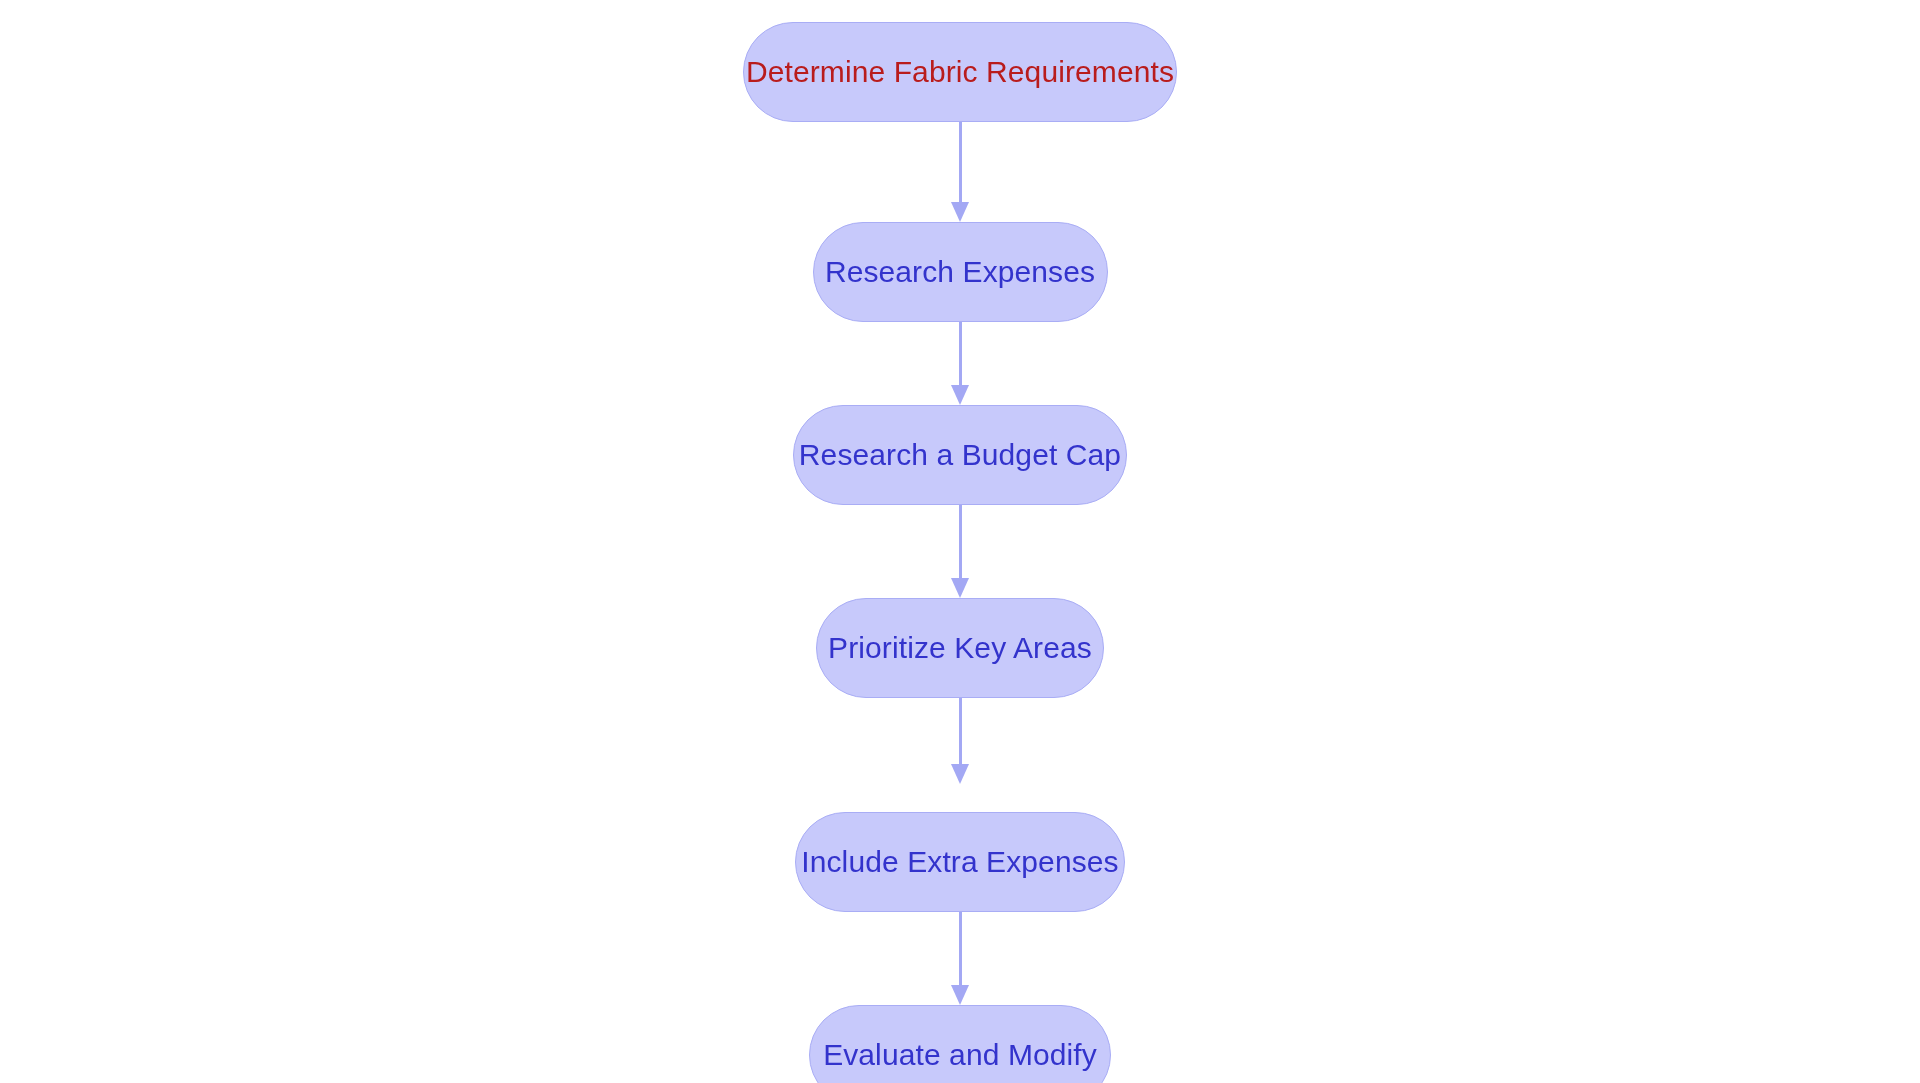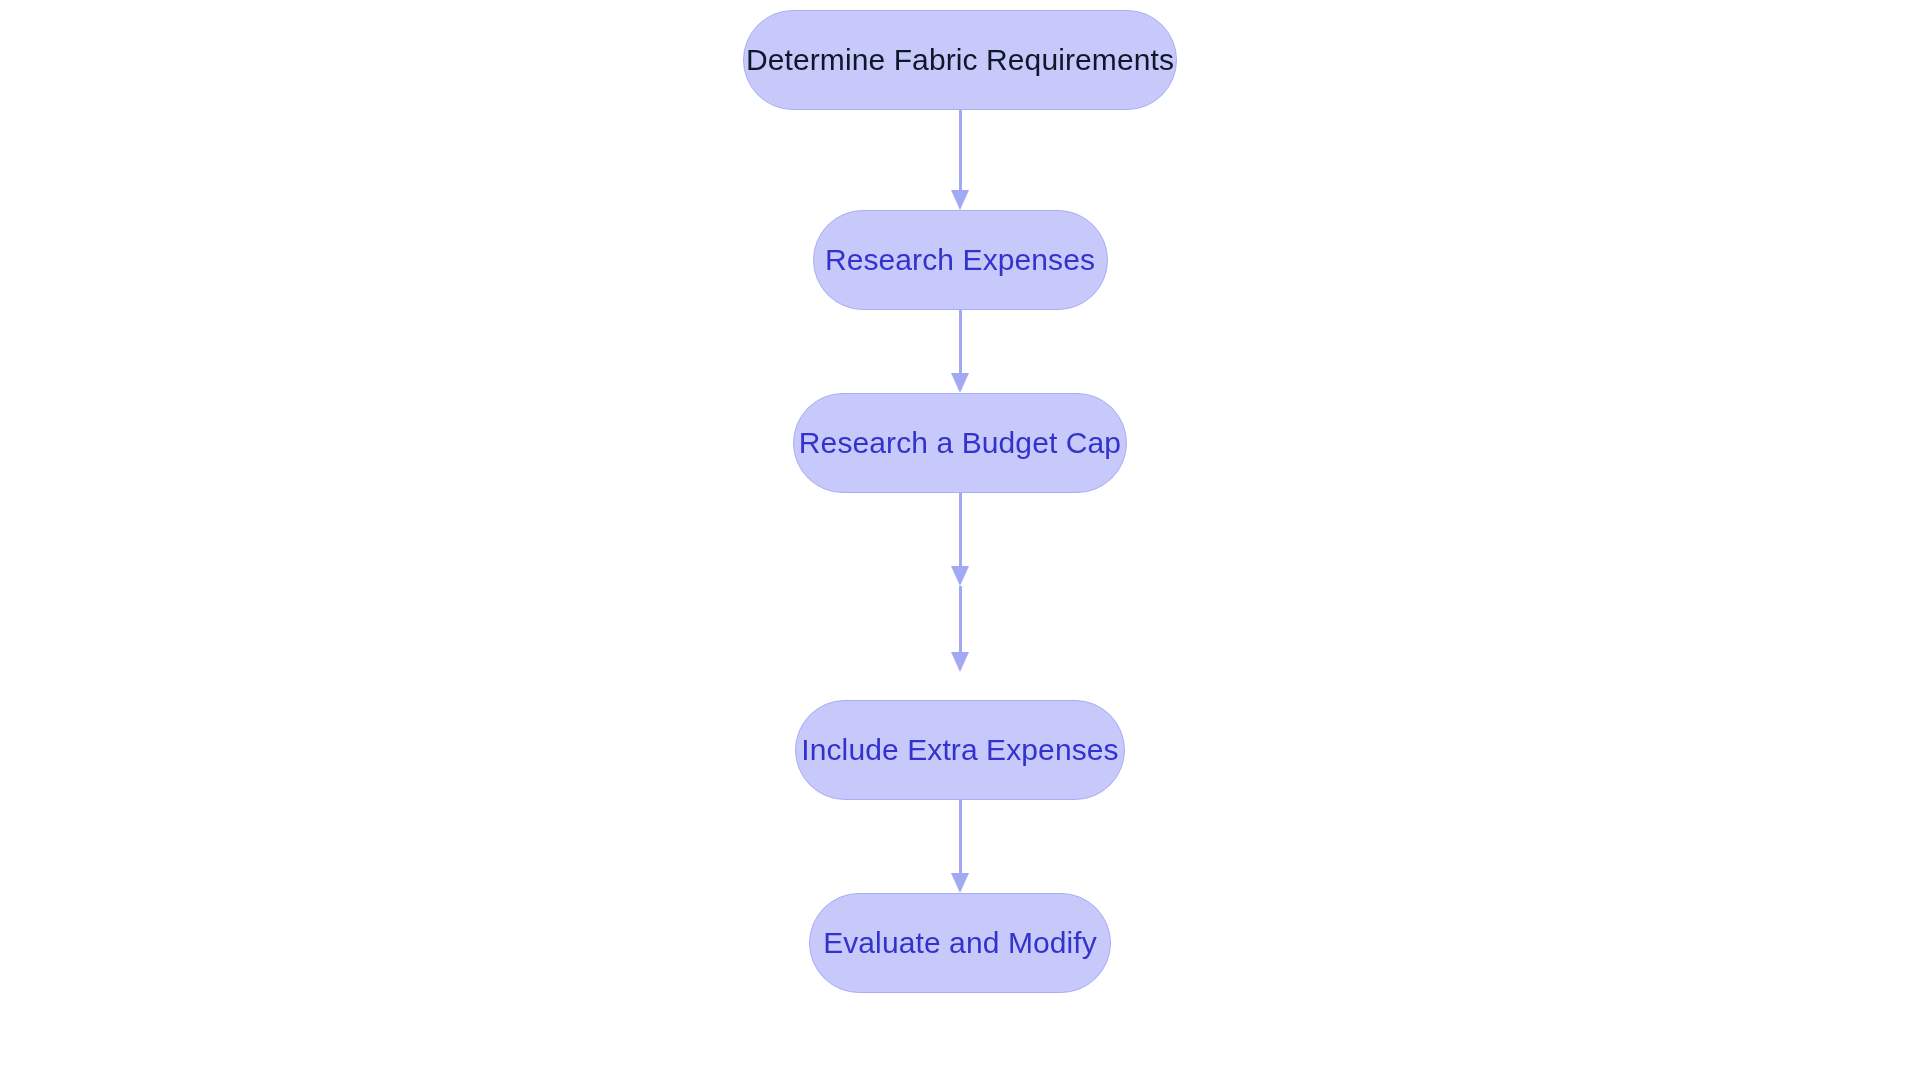--- a/index.html
+++ b/index.html
@@ -82,21 +82,21 @@
     display: block;
     pointer-events: none;
   }
 </style>
 </head>
 <body>
 
 <div id="flowchart" style="background: rgb(255, 255, 255);">
   <div class="flow-column" style="padding-top: 10px;">
 
-    <div class="node" id="node-0" style="width: 434px; background: rgb(199, 201, 251); border-color: rgb(169, 173, 245); color: #0f172a;">
+    <div class="node" id="node-0" style="width: 434px; background: rgb(199, 201, 251); border-color: rgb(169, 173, 245); color: #b91c1c; margin-top: 12px;">
       <span class="node-label">Determine Fabric Requirements</span>
     </div>
 
     <div class="connector" id="conn-0" style="height: 100px;">
       <div class="connector-stem" style="background: rgb(163, 168, 244);"></div>
       <div class="connector-head" style="border-top-color: rgb(163, 168, 244);"></div>
     </div>
 
     <div class="node" id="node-1" style="width: 295px; background: rgb(199, 201, 251); border-color: rgb(169, 173, 245); color: rgb(51, 51, 204); text-align: center;">
       <span class="node-label">Research Expenses</span>
@@ -109,20 +109,23 @@
 
     <div class="node" id="node-2" style="width: 334px; background: rgb(199, 201, 251); border-color: rgb(169, 173, 245); color: rgb(51, 51, 204);">
       <span class="node-label">Research a Budget Cap</span>
     </div>
 
     <div class="connector" id="conn-2" style="height: 93px;">
       <div class="connector-stem" style="background: rgb(163, 168, 244);"></div>
       <div class="connector-head" style="border-top-color: rgb(163, 168, 244);"></div>
     </div>
 
+    <div class="node" id="node-3" style="width: 288px; background: rgb(199, 201, 251); border-color: rgb(169, 173, 245); color: rgb(51, 51, 204);">
+      <span class="node-label">Prioritize Key Areas</span>
+    </div>
 
     <div class="connector" id="conn-3" style="height: 86px;">
       <div class="connector-stem" style="background: rgb(163, 168, 244);"></div>
       <div class="connector-head" style="border-top-color: rgb(163, 168, 244);"></div>
     </div>
 
     <div class="node" id="node-4" style="width: 330px; background: rgb(199, 201, 251); border-color: rgb(169, 173, 245); color: rgb(51, 51, 204); margin-top: 28px;">
       <span class="node-label">Include Extra Expenses</span>
     </div>
 

